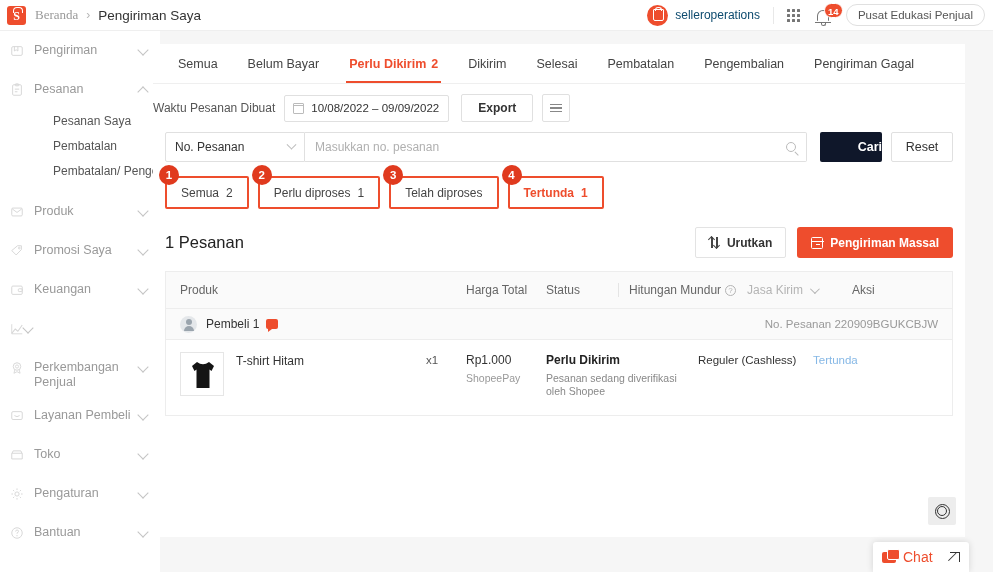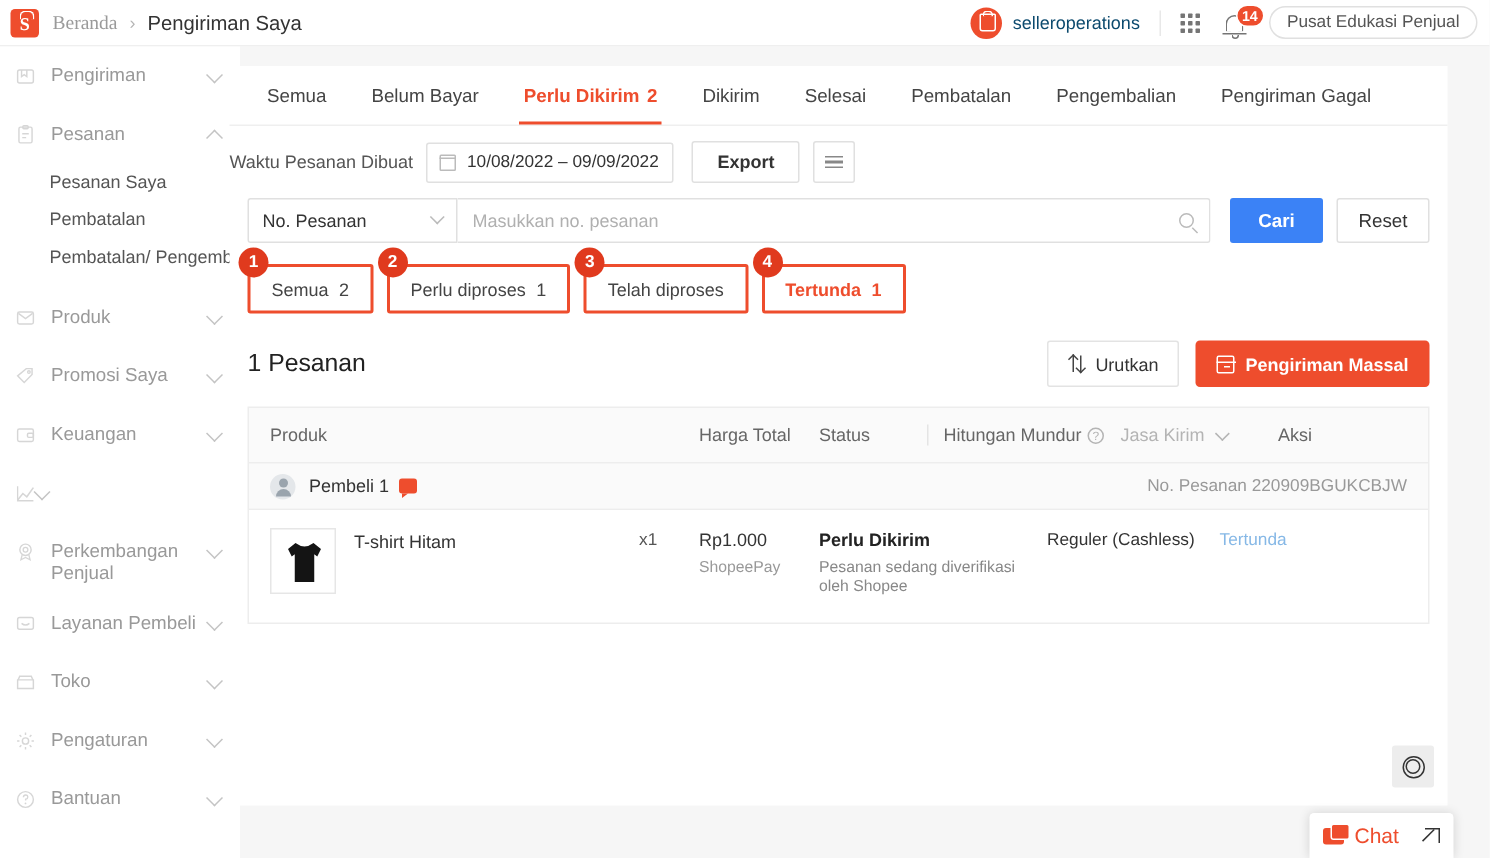--- a/index.html
+++ b/index.html
@@ -117,21 +117,21 @@
   }
   .nav-item.two .lbl { line-height: 15px; margin-top: 12px; }
   .nav-item.two { height: 48px; }
   .chev {
     width: 8px; height: 8px; margin-top: 15px; flex: none;
     border-right: 1.3px solid #c4c4c4; border-bottom: 1.3px solid #c4c4c4;
     transform: rotate(45deg);
   }
   .chev.up { transform: rotate(-135deg); margin-top: 18px; }
   .subitem {
-    padding-left: 33px; font-size: 12px; color: #555;
+    padding-left: 53px; font-size: 12px; color: #555;
     height: 25px; line-height: 25px; cursor: pointer;
     white-space: nowrap;
   }
 
   
   .main {
     position: absolute; top: 31px; left: 148px;
     width: 833px; height: 541px;
     padding: 13px 16px 0 5px;
   }
@@ -211,23 +211,24 @@
   }
   .search-box input::placeholder { color: #b0b0b0; }
   .mag {
     width: 10px; height: 10px; border: 1.3px solid #bbb; border-radius: 50%;
     position: relative; flex: none;
   }
   .mag::after { content:""; position:absolute; right:-4px; bottom:-3px;
     width: 5px; height: 1.3px; background: #bbb; transform: rotate(45deg); }
   .btn-primary {
     height: 30px; width: 62px; margin-left: 13px;
-    background: #3b82f6; border: none; border-radius: 2px;
+    background: #0f172a; border: none; border-radius: 2px;
     color: #fff; font-size: 12.5px; font-weight: bold; cursor: pointer;
     font-family: "Liberation Sans", sans-serif;
+    text-align: right;
   }
   .btn-reset {
     height: 30px; width: 62px; margin-left: 9px;
     background: #fff; border: 1px solid #e0e0e0; border-radius: 2px;
     color: #333; font-size: 12.5px; cursor: pointer;
     font-family: "Liberation Sans", sans-serif;
   }
 
   
   .chips { display: flex; padding: 14px 12px 0 12px; gap: 9px; position: relative; }
@@ -251,20 +252,21 @@
   .countrow {
     display: flex; align-items: center;
     padding: 18px 12px 0 12px;
   }
   .count-title { font-size: 16.5px; color: #222; }
   .btn-sort {
     margin-left: auto; height: 31px; padding: 0 13px;
     border: 1px solid #e3e3e3; border-radius: 2px; background: #fff;
     display: flex; align-items: center; font-size: 12px; color: #333;
     cursor: pointer;
+    font-weight: bold;
   }
   .sort-ico { width: 11px; height: 11px; position: relative; margin-right: 7px; }
   .sort-ico::before, .sort-ico::after {
     content: ""; position: absolute; top: 0; width: 1.2px; height: 11px; background: #444;
   }
   .sort-ico::before { left: 2.5px; }
   .sort-ico::after  { left: 7.5px; }
   .sort-a { position: absolute; left: 0.3px; top: 0; width: 5px; height: 5px;
     border-left: 1.2px solid #444; border-top: 1.2px solid #444;
     transform: rotate(45deg); }

